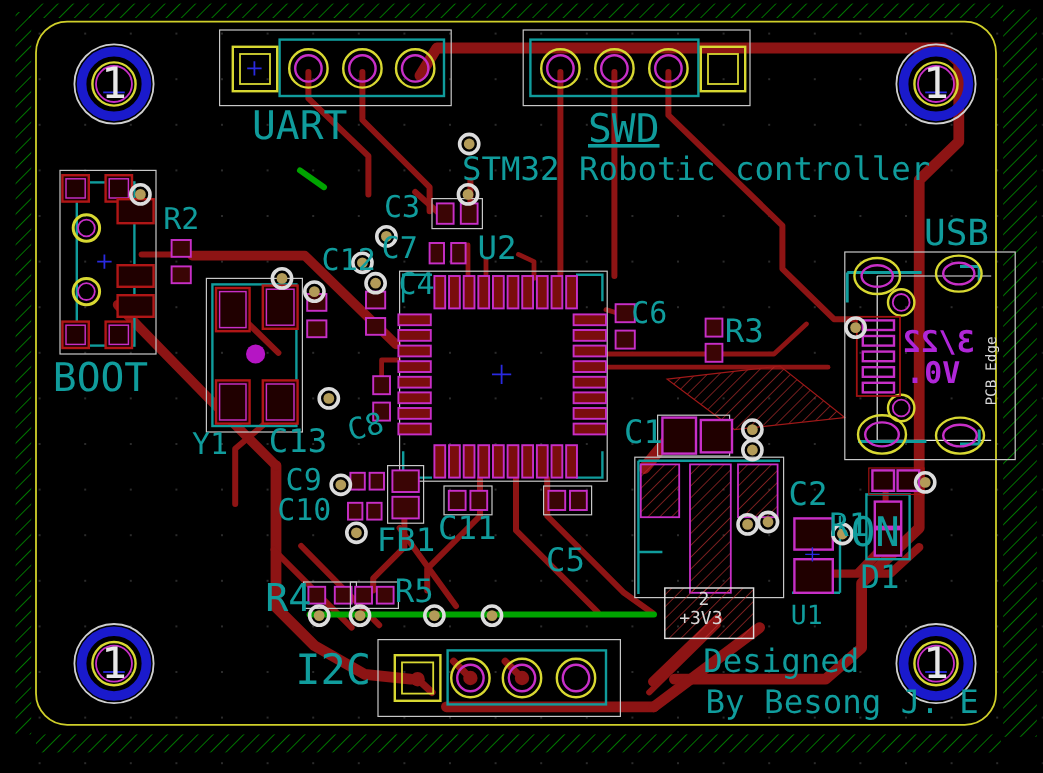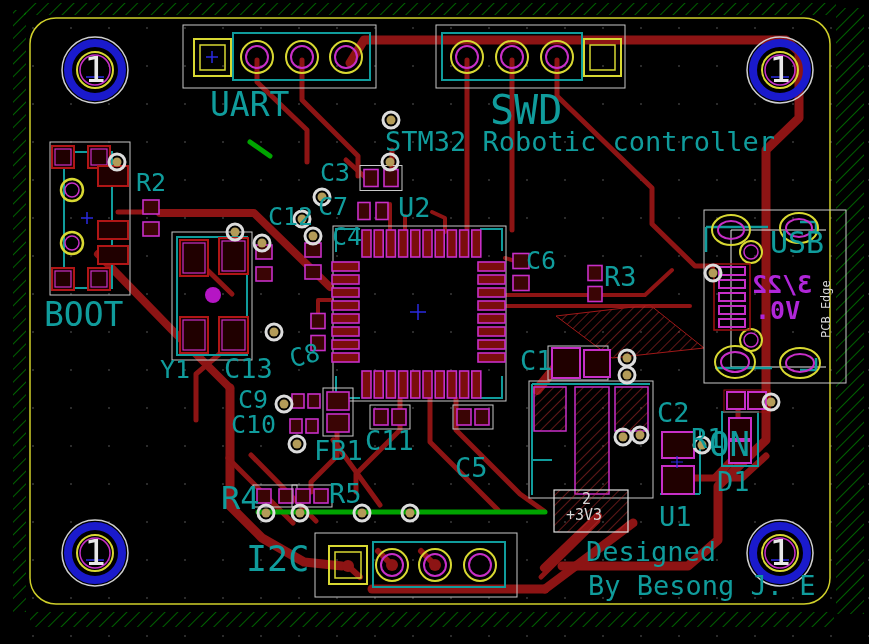--- a/index.html
+++ b/index.html
@@ -450,23 +450,23 @@
 <div id="silk-layer">
   <div class="silk-label italic" style="left:385px;top:128px;font-size:27px;">STM32 Robotic controller</div>
   <div class="silk-label italic" style="left:586px;top:538px;font-size:27px;">Designed</div>
   <div class="silk-label italic" style="left:588px;top:572px;font-size:27px;">By Besong J. E</div>
   <div class="white-label vert" style="left:820px;top:258px;font-size:12px;height:80px;">PCB Edge</div>
   <div class="purple-label" style="left:752px;top:272px;font-size:25px;">3/22</div>
   <div class="purple-label" style="left:755px;top:298px;font-size:25px;">V0.</div>
   <div class="white-label" style="left:582px;top:492px;font-size:15px;">2</div>
   <div class="white-label" style="left:566px;top:508px;font-size:15px;">+3V3</div>
 <div class="silk-label" style="left: 210px; top: 88px; font-size: 33px;">UART</div>
-      <div class="silk-label" style="left: 490px; top: 90px; font-size: 40px;">SWD</div>
+      <div class="silk-label" style="left: 490px; top: 90px; font-size: 33px; text-decoration: underline;">SWD</div>
       <div class="silk-label" style="left: 44px; top: 298px; font-size: 33px;">BOOT</div>
-      <div class="silk-label" style="left: 770px; top: 180px; font-size: 30px; margin-top: 48px;">USB</div>
+      <div class="silk-label" style="left: 770px; top: 180px; font-size: 30px;">USB</div>
       <div class="silk-label" style="left: 246px; top: 542px; font-size: 35px;">I2C</div>
       <div class="silk-label" style="left: 136px; top: 170px; font-size: 25px;">R2</div>
       <div class="silk-label" style="left: 240px; top: 204px; font-size: 25px; margin-left: 28px;">C12</div>
       <div class="silk-label" style="left: 320px; top: 160px; font-size: 25px;">C3</div>
       <div class="silk-label" style="left: 318px; top: 194px; font-size: 25px;">C7</div>
       <div class="silk-label" style="left: 318px; top: 224px; font-size: 25px; padding-left: 14px;">C4</div>
       <div class="silk-label" style="left: 398px; top: 194px; font-size: 27px;">U2</div>
       <div class="silk-label" style="left: 526px; top: 248px; font-size: 25px;">C6</div>
       <div class="silk-label" style="left: 604px; top: 263px; font-size: 27px;">R3</div>
       <div class="silk-label" style="left: 520px; top: 347px; font-size: 27px; text-align: center;">C1</div>
@@ -477,16 +477,16 @@
       <div class="silk-label" style="left: 231px; top: 412px; font-size: 25px;">C10</div>
       <div class="silk-label" style="left: 365px; top: 427px; font-size: 27px;">C11</div>
       <div class="silk-label" style="left: 455px; top: 427px; font-size: 27px; margin-top: 27px;">C5</div>
       <div class="silk-label" style="left: 314px; top: 437px; font-size: 27px;">FB1</div>
       <div class="silk-label" style="left: 221px; top: 482px; font-size: 32px;">R4</div>
       <div class="silk-label" style="left: 329px; top: 480px; font-size: 27px;">R5</div>
       <div class="silk-label" style="left: 691px; top: 385px; font-size: 27px; margin-top: 40px;">R1</div>
       <div class="silk-label" style="left: 709px; top: 427px; font-size: 34px;">ON</div>
       <div class="silk-label" style="left: 717px; top: 468px; font-size: 27px;">D1</div>
       <div class="silk-label" style="left: 657px; top: 399px; font-size: 27px;">C2</div>
-      <div class="silk-label" style="left: 659px; top: 503px; font-size: 27px;">U1</div>
+      <div class="silk-label" style="left: 659px; top: 503px; font-size: 22px;">U1</div>
     </div>
 
 </div>
 
 </body></html>

